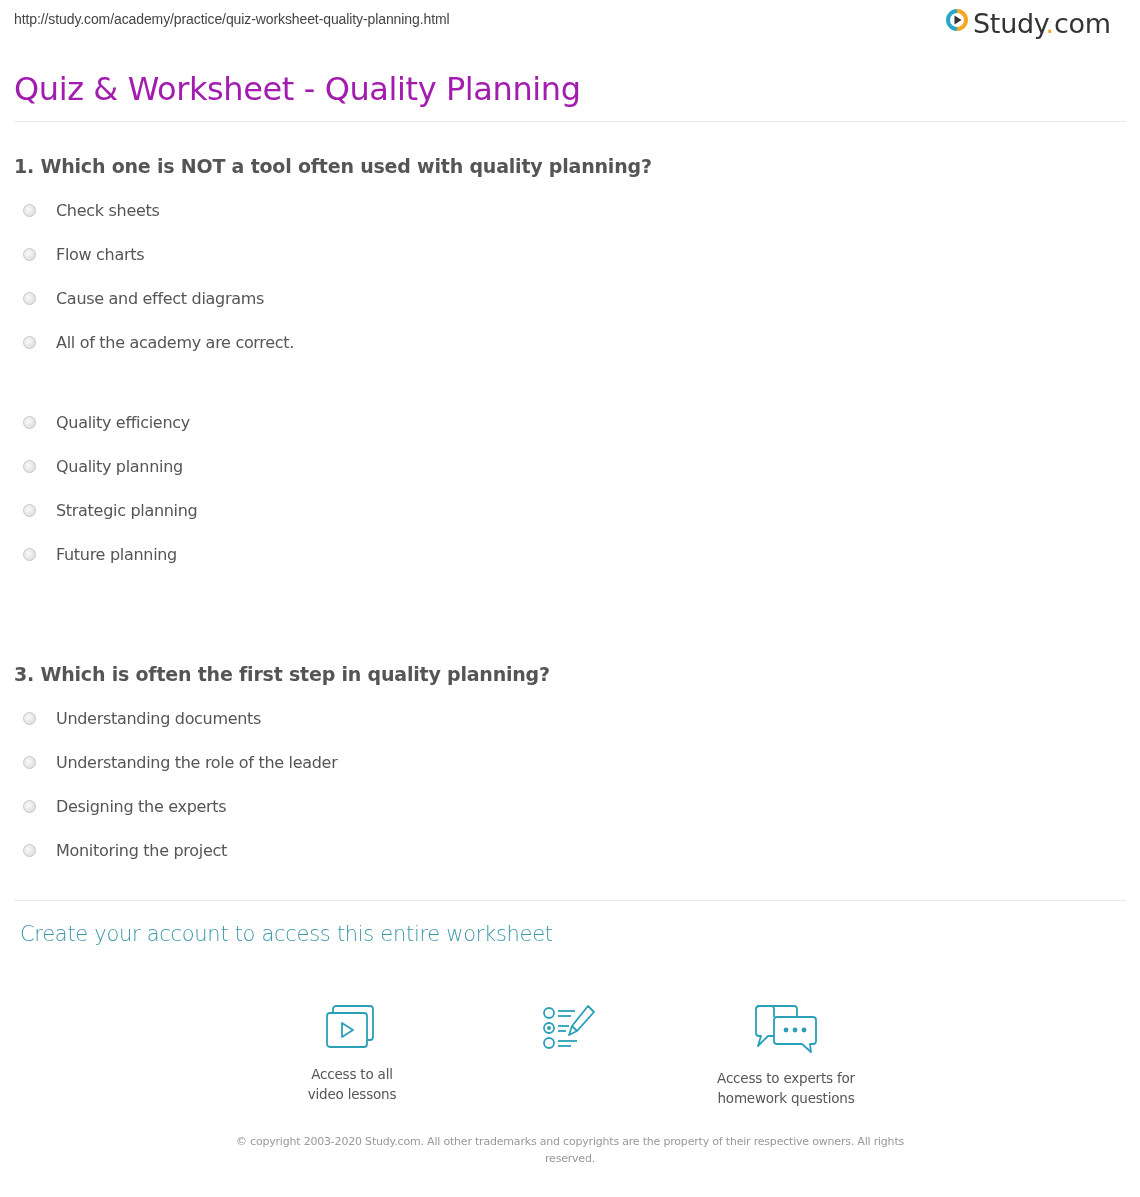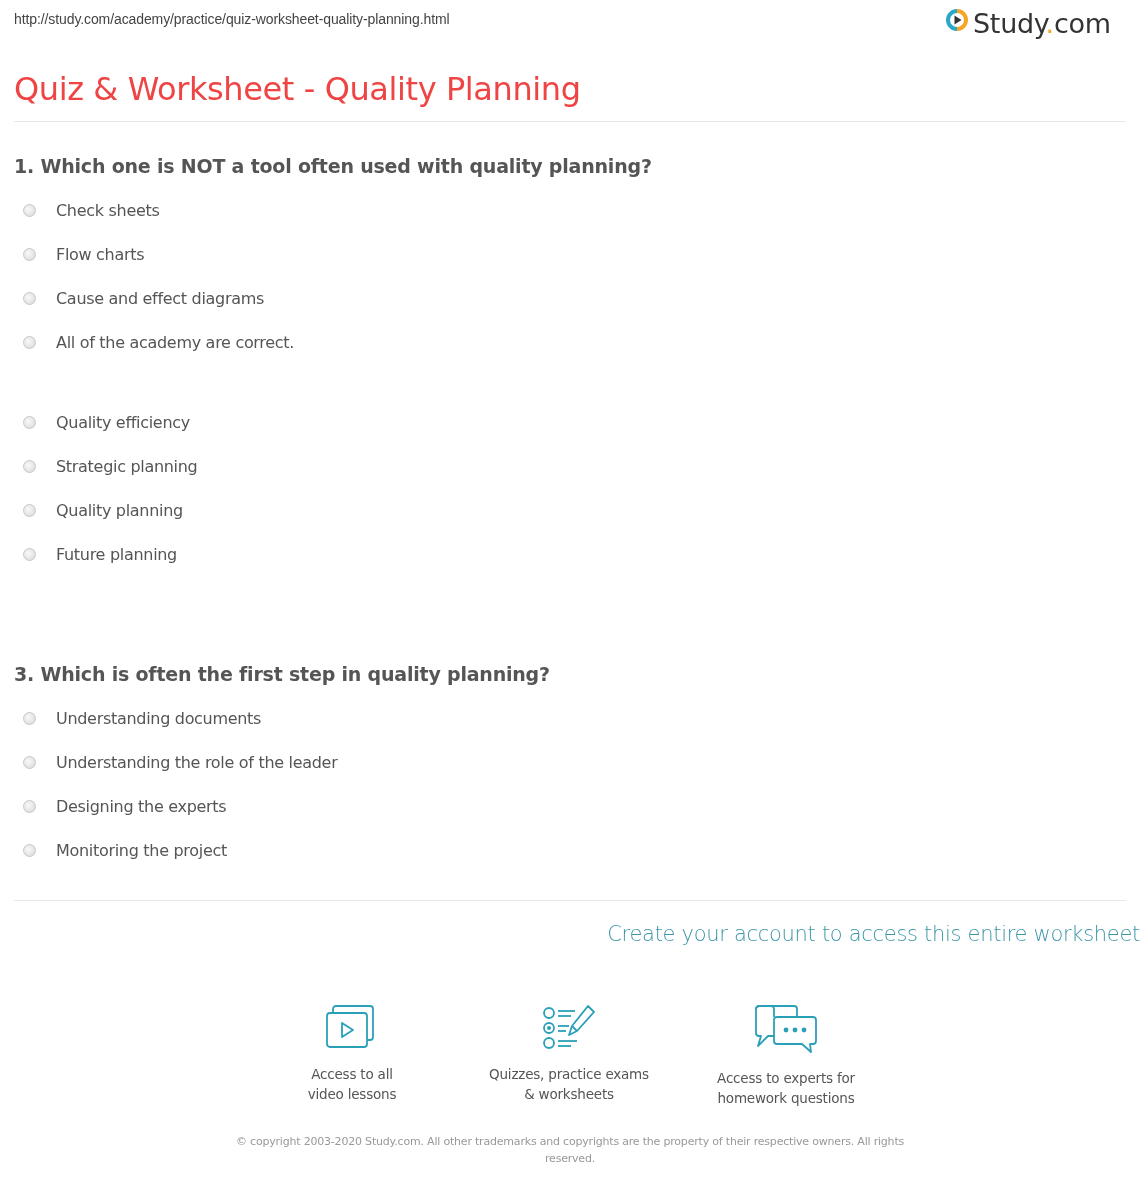--- a/index.html
+++ b/index.html
@@ -16,40 +16,40 @@
     position: absolute; left: 945px; top: 8px; height: 34px;
     display: flex; align-items: flex-start;
   }
   .logo-text {
     font-family: "DejaVu Sans", sans-serif; font-size: 27px; color: #333;
     margin-left: 4px; letter-spacing: -0.3px; font-weight: 500;
   }
   .logo-dot { color: #f5a623; }
   .page-title {
     position: absolute; left: 14px; top: 70px; margin: 0;
-    font-size: 32px; font-weight: normal; color: #ef4444;
+    font-size: 32px; font-weight: normal; color: #a21caf;
     font-family: "DejaVu Sans", sans-serif; letter-spacing: -0.4px;
   }
   .hr { position: absolute; left: 14px; right: 14px; height: 1px; background: #e8e8e8; }
   .question { position: absolute; left: 14px; right: 14px; }
   .q-text {
     margin: 0; font-size: 19px; font-weight: bold; color: #555;
     font-family: "DejaVu Sans", sans-serif; line-height: 28px;
     letter-spacing: -0.2px;
   }
   .answers { list-style: none; margin: 0; padding: 0; }
   .answer { display: flex; align-items: center; height: 44px; }
   .radio {
     width: 11px; height: 11px; border-radius: 50%;
     border: 1px solid #c8c8c8;
     background: radial-gradient(circle at 40% 40%, #fafafa 0%, #e0e0e0 70%, #cfcfcf 100%);
     margin-left: 9px; margin-right: 20px; flex: none; cursor: pointer;
   }
   .answer-label { font-size: 16px; color: #555; font-family: "DejaVu Sans", sans-serif; letter-spacing: -0.3px; }
-  .cta { position: absolute; left: 0; right: 0; top: 922px; text-align: right; }
+  .cta { position: absolute; left: 0; right: 0; top: 922px; text-align: left; padding-left: 20px; }
   .cta-title {
     font-size: 21px; color: #3c96a8; font-family: "DejaVu Sans", sans-serif;
     font-weight: 300; margin: 0; letter-spacing: -0.3px;
   }
   .cta-sub { font-size: 13.5px; color: #555; margin-top: 6px; font-family: "DejaVu Sans", sans-serif; letter-spacing: -0.2px; }
   .features { position: absolute; top: 1004px; left: 0; right: 0; }
   .feature { position: absolute; width: 200px; text-align: center; }
   .feature svg { display: block; margin: 0 auto; }
   .feature-label {
     margin-top: 14px; font-size: 13.5px; line-height: 20px; color: #555;
@@ -101,25 +101,25 @@
 </div>
 
 <div class="question" style="top:392px">
   <ul class="answers" style="margin-top:8px">
     <li class="answer">
         <span class="radio"></span>
         <span class="answer-label">Quality efficiency</span>
       </li>
     <li class="answer">
         <span class="radio"></span>
-        <span class="answer-label">Strategic planning</span>
+        <span class="answer-label">Quality planning</span>
       </li>
     <li class="answer">
         <span class="radio"></span>
-        <span class="answer-label">Quality planning</span>
+        <span class="answer-label">Strategic planning</span>
       </li>
     <li class="answer">
         <span class="radio"></span>
         <span class="answer-label">Future planning</span>
       </li>
   </ul>
 </div>
 
 <div class="question" style="top:660px">
   <p class="q-text">3. Which is often the first step in quality planning?</p>
@@ -169,24 +169,20 @@
       <circle cx="8" cy="39" r="5" fill="none" stroke="#2aa0b8" stroke-width="1.8"></circle>
       <line x1="17" y1="7" x2="34" y2="7" stroke="#2aa0b8" stroke-width="1.8"></line>
       <line x1="17" y1="12" x2="30" y2="12" stroke="#2aa0b8" stroke-width="1.8"></line>
       <line x1="17" y1="22" x2="28" y2="22" stroke="#2aa0b8" stroke-width="1.8"></line>
       <line x1="17" y1="27" x2="25" y2="27" stroke="#2aa0b8" stroke-width="1.8"></line>
       <line x1="17" y1="37" x2="36" y2="37" stroke="#2aa0b8" stroke-width="1.8"></line>
       <line x1="17" y1="42" x2="30" y2="42" stroke="#2aa0b8" stroke-width="1.8"></line>
       <path d="M47 2 L53 8 L36 27 L28 31 L31 22 Z" fill="none" stroke="#2aa0b8" stroke-width="1.8" stroke-linejoin="round"></path>
       <line x1="31" y1="22" x2="36" y2="27" stroke="#2aa0b8" stroke-width="1.8"></line>
     </svg>
-    <div class="feature-label">
-        <div>Quizzes, practice exams</div>
-        <div>&amp; worksheets</div>
-      </div>
   </div>
   <div class="feature" style="left:686px">
     <svg width="64" height="50" viewBox="0 0 64 50">
       <path d="M20 13 V5 a3 3 0 0 0 -3 -3 H5 a3 3 0 0 0 -3 3 V29 a3 3 0 0 0 3 3 H7 L4 42 L14 32 H20" fill="none" stroke="#2aa0b8" stroke-width="1.8" stroke-linejoin="round"></path>
       <path d="M2 5 a3 3 0 0 1 3 -3 H40 a3 3 0 0 1 3 3 V13" fill="none" stroke="#2aa0b8" stroke-width="1.8"></path>
       <path d="M23 13 H59 a3 3 0 0 1 3 3 V37 a3 3 0 0 1 -3 3 H56 L57 48 L48 40 H23 a3 3 0 0 1 -3 -3 V16 a3 3 0 0 1 3 -3 Z" fill="#fff" stroke="#2aa0b8" stroke-width="1.8" stroke-linejoin="round"></path>
       <circle cx="32" cy="26" r="2.4" fill="#2aa0b8"></circle>
       <circle cx="41" cy="26" r="2.4" fill="#2aa0b8"></circle>
       <circle cx="50" cy="26" r="2.4" fill="#2aa0b8"></circle>
     </svg>

